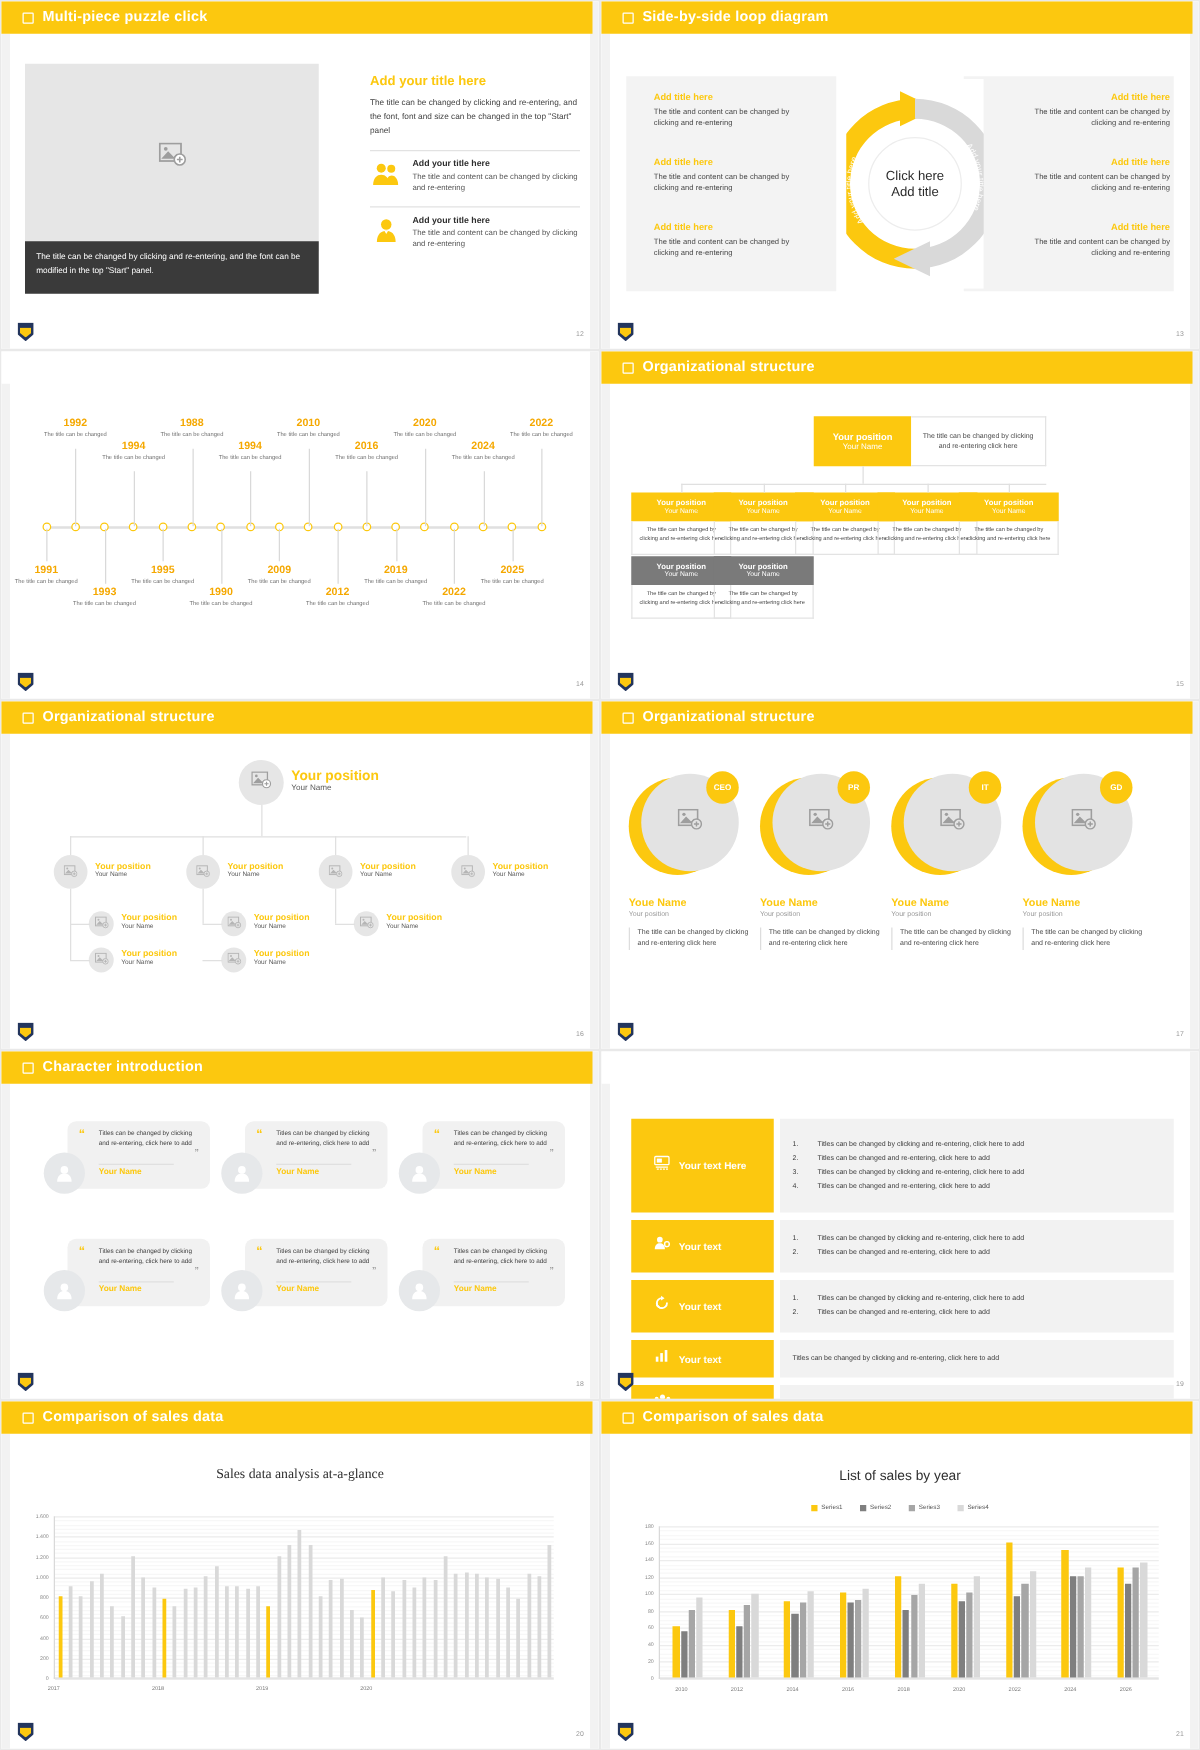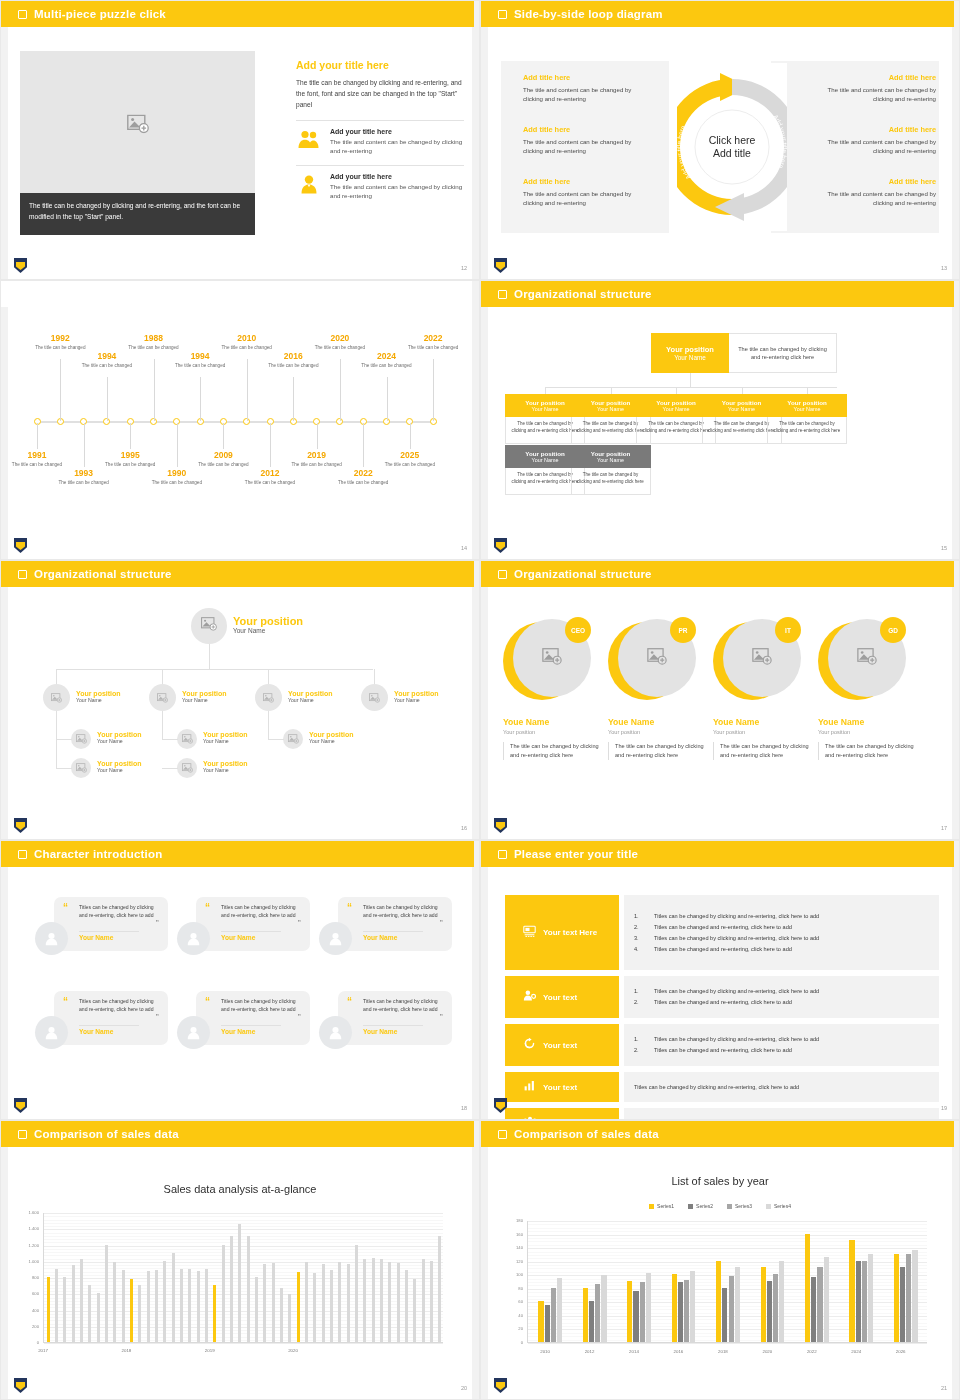--- a/index.html
+++ b/index.html
@@ -774,24 +774,20 @@
       </div>
     <div class="logo">
         <div class="sh"></div>
       </div>
     <div class="pagenum">18</div>
   </div>
 
   <div class="slide">
     <div class="leftbar-strip"></div>
     <div class="sidebar-strip"></div>
-    <div class="bar">
-      <div class="sq"></div>
-      <div class="ttl">Please enter your title</div>
-    </div>
     <div id="rows19">
         <div class="r19" style="left: 24px; top: 54px; width: 434px; height: 75px;">
           <div class="lf" style="width:114px;height:75px">
             <span><svg width="13" height="13" viewBox="0 0 16 16">
                 <rect x="1" y="1.5" width="14" height="8" rx="1" fill="none" stroke="#fff" stroke-width="1.3"></rect>
                 <rect x="3" y="3.5" width="5" height="4" fill="#fff"></rect>
                 <path d="M2 12h12M3 14h2M6 14h2M9 14h2M12 14h2" stroke="#fff" stroke-width="1.2"></path>
               </svg></span>
             <span class="lb">Your text Here</span>
           </div>
@@ -891,21 +887,21 @@
     <div class="pagenum">19</div>
   </div>
 
   <div class="slide">
     <div class="leftbar-strip"></div>
     <div class="sidebar-strip"></div>
     <div class="bar">
       <div class="sq"></div>
       <div class="ttl">Comparison of sales data</div>
     </div>
-    <div class="ch-title" style="top:62px;">Sales data analysis at-a-glance</div>
+    <div class="ch-title" style="top:52px;font-family:Liberation Serif, serif;">Sales data analysis at-a-glance</div>
     <div id="chart1">
         <div class="ch-box" style="left: 42px; top: 92px; width: 400px; height: 130px; border-left: 1px solid rgb(217, 217, 217); border-bottom: 1px solid rgb(217, 217, 217); background: rgb(255, 255, 255);">
           <div class="ch-grid" style="top: 0px; background: rgb(236, 236, 236);"></div>
           <div class="ch-grid" style="top: 3.25px; background: rgb(247, 247, 247);"></div>
           <div class="ch-grid" style="top: 6.5px; background: rgb(247, 247, 247);"></div>
           <div class="ch-grid" style="top: 9.75px; background: rgb(247, 247, 247);"></div>
           <div class="ch-grid" style="top: 13px; background: rgb(247, 247, 247);"></div>
           <div class="ch-grid" style="top: 16.25px; background: rgb(236, 236, 236);"></div>
           <div class="ch-grid" style="top: 19.5px; background: rgb(247, 247, 247);"></div>
           <div class="ch-grid" style="top: 22.75px; background: rgb(247, 247, 247);"></div>

